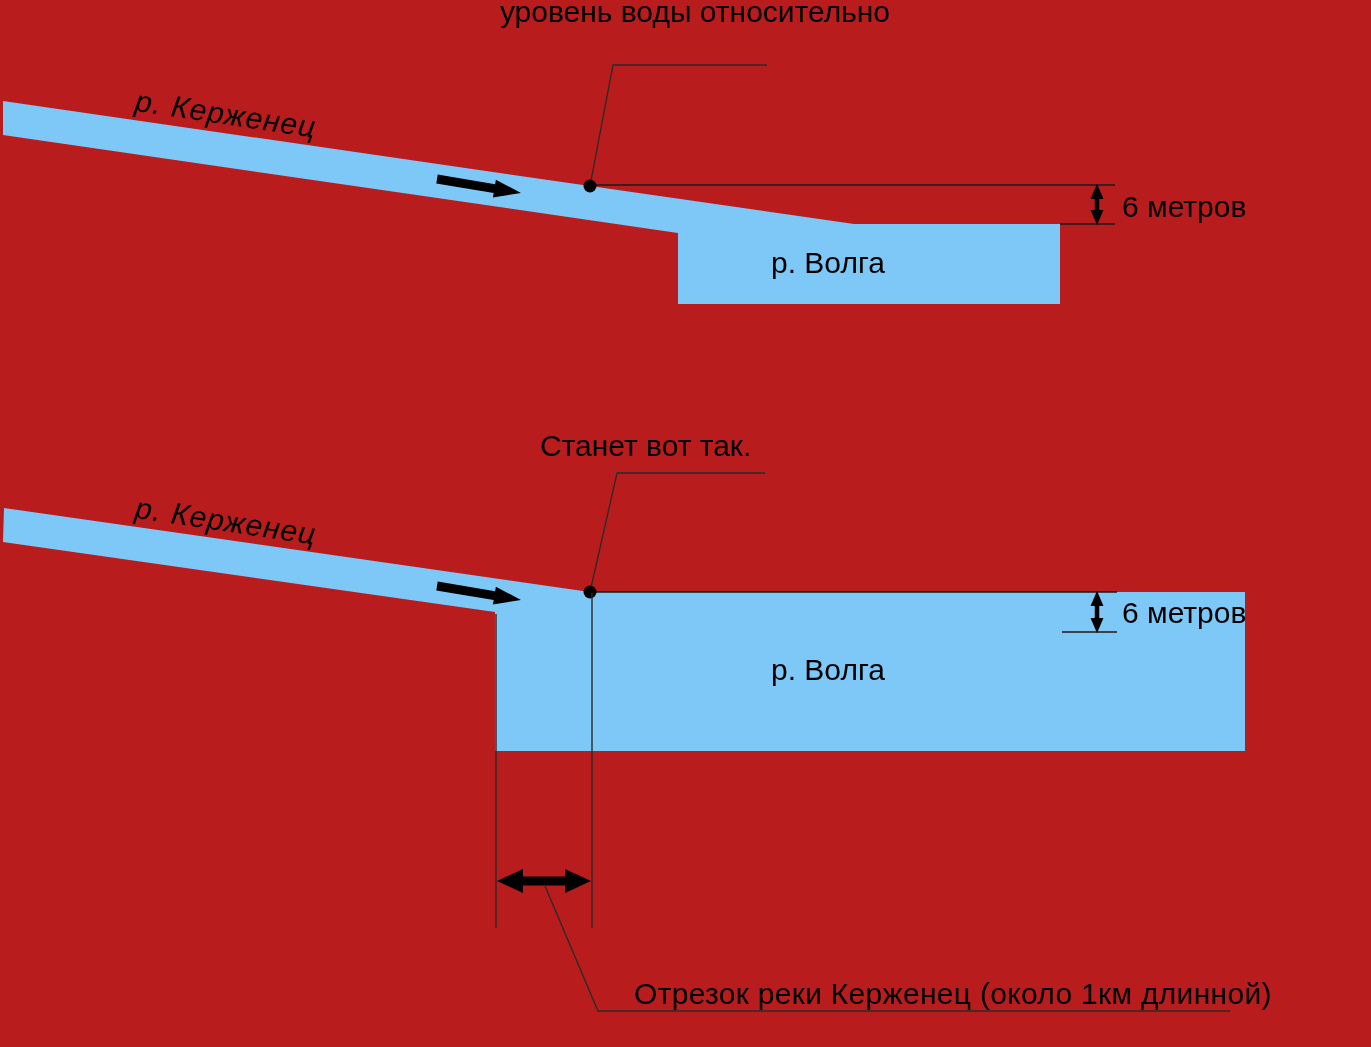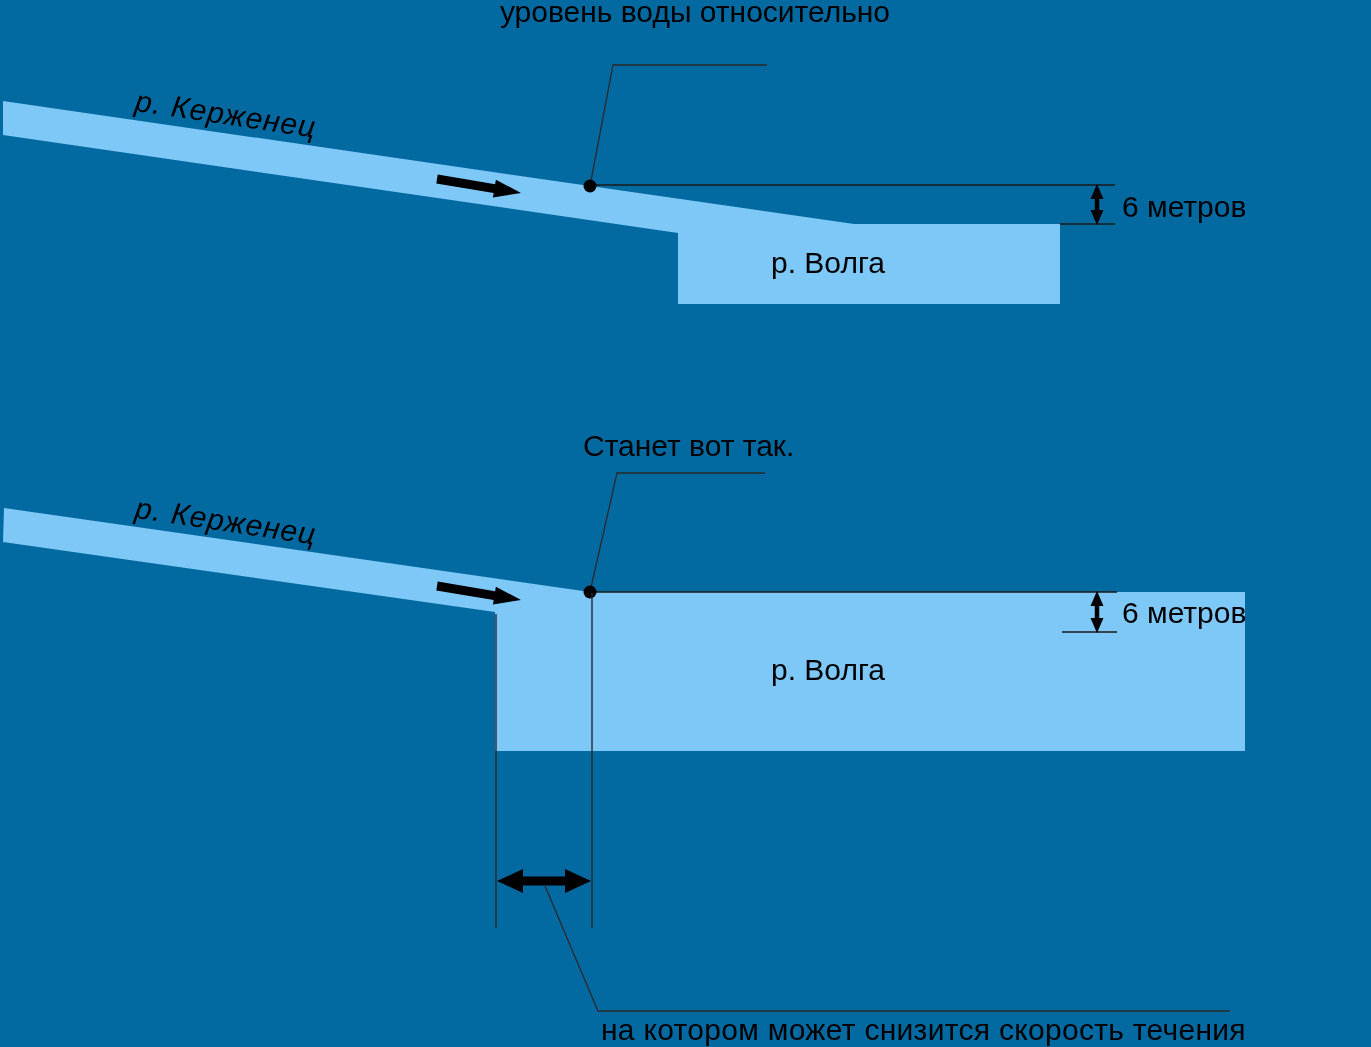--- a/index.html
+++ b/index.html
@@ -1,19 +1,19 @@
 <!DOCTYPE html>
 <html><head>
 <meta charset="utf-8">
 <style>
   html,body{margin:0;padding:0;background:#ffffff;}
   #stage{
     position:relative;
     width:1371px;height:1047px;
-    background:#0369a1;
+    background:#b91c1c;
     overflow:hidden;
     font-family:"Liberation Sans", sans-serif;
     color:#000;
   }
   #diagram-svg{position:absolute;left:0;top:0;}
   .txt{position:absolute;font-size:30px;line-height:33px;white-space:nowrap;}
   .center{text-align:center;}
   .river-label{
     font-style:italic;
     transform:rotate(8.5deg);
@@ -74,24 +74,24 @@
   <div class="txt annotation center" style="left:430px;top:-5px;">
     <div>уровень воды относительно</div>
   </div>
 
   <div class="txt river-label" style="left:138px;top:84px;">р. Керженец</div>
 
   <div class="txt volga-label" style="left:771px;top:246px;">р. Волга</div>
 
   <div class="txt" style="left:1122px;top:190px;">6 метров</div>
 
-  <div class="txt" style="left:583px;top:429px;">Станет вот так.</div>
+  <div class="txt" style="left:540px;top:429px;">Станет вот так.</div>
 
   <div class="txt river-label" style="left:138px;top:491px;">р. Керженец</div>
 
   <div class="txt volga-label" style="left:771px;top:653px;">р. Волга</div>
 
   <div class="txt" style="left:1122px;top:596px;">6 метров</div>
 
+  <div class="txt caption-line" style="left:634px;top:977px;">Отрезок реки Керженец (около 1км длинной)</div>
 
-  <div class="txt caption-line" style="left:601px;top:1013px;">на котором может снизится скорость течения</div>
 
 </div>
 
 </body></html>

